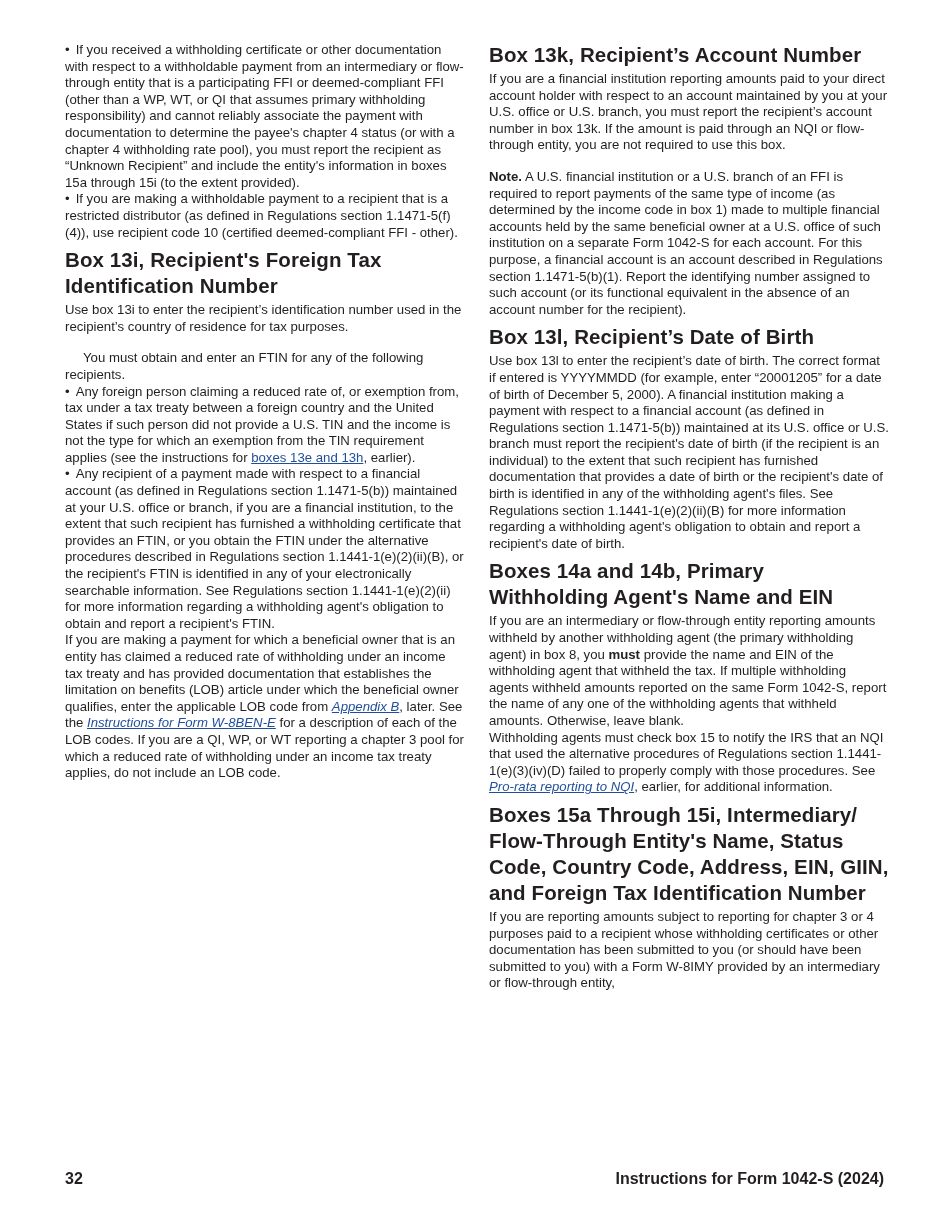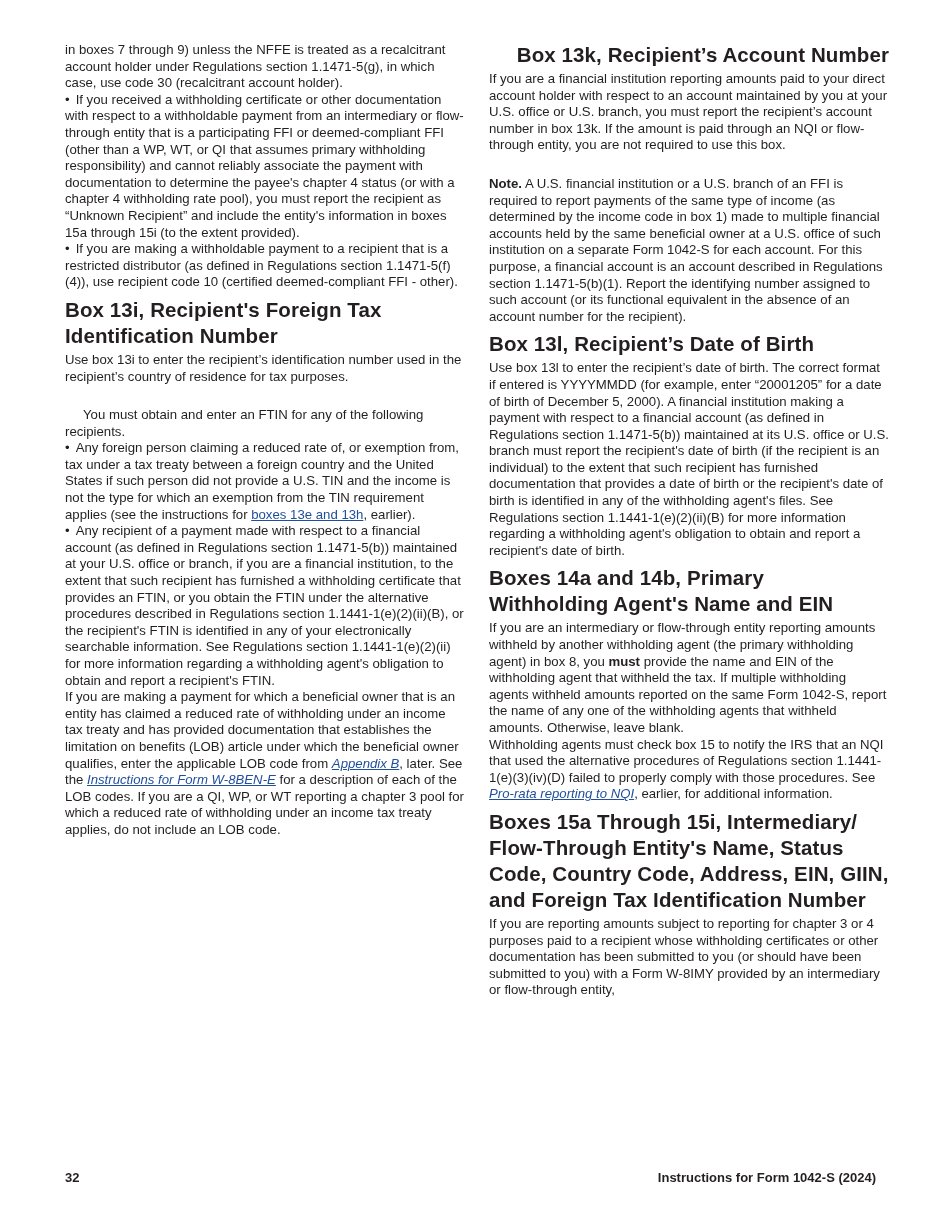--- a/index.html
+++ b/index.html
@@ -2,37 +2,36 @@
 <html><head>
 <meta charset="utf-8">
 <style>
   html, body { margin:0; padding:0; background:#ffffff; }
   body { width:950px; height:1230px; position:relative; overflow:hidden;
          font-family:"Liberation Sans", sans-serif; color:#231f20; }
   .col { position:absolute; top:42px; width:400px; font-size:13.2px; line-height:16.6px; }
   .col.left { left:65px; }
   .col.right { left:489px; width:400px; }
   p { margin:0; }
-  .gap { margin-top:22px; }
+  .gap { margin-top:15px; }
   .indent { text-indent:18px; }
   h2 { margin:6px 0 3px 0; font-size:20.5px; line-height:26px; font-weight:bold; color:#231f20; letter-spacing:0.1px; }
-  .right h2:first-child { margin-top:0;text-align:right; }
+  .right h2:first-child { margin-top:0; }
   .bullet::before { content:"\2022"; margin-right:6px; }
   a { color:#1f4e9c; }
   a.it { font-style:italic; }
   b { font-weight:bold; }
-  .footer { position:absolute; top:1170px; left:65px; right:66px; height:16px; font-size:13px; font-weight:bold; }
+  .footer { position:absolute; top:1170px; left:65px; right:66px; height:16px; font-size:16px; font-weight:bold; }
   .footer .pg { position:absolute; left:0; }
-  .footer .title { position:absolute; right:8px;padding-left:24px; }
+  .footer .title { position:absolute; right:0;padding-left:24px; }
 </style>
 </head>
 <body>
 
 <div class="col left">
-  <p>in boxes 7 through 9) unless the NFFE is treated as a recalcitrant account holder under Regulations section 1.1471-5(g), in which case, use code 30 (recalcitrant account holder).</p>
   <p class="bullet">If you received a withholding certificate or other documentation with respect to a withholdable payment from an intermediary or flow-through entity that is a participating FFI or deemed-compliant FFI (other than a WP, WT, or QI that assumes primary withholding responsibility) and cannot reliably associate the payment with documentation to determine the payee's chapter 4 status (or with a chapter 4 withholding rate pool), you must report the recipient as “Unknown Recipient” and include the entity's information in boxes 15a through 15i (to the extent provided).</p>
   <p class="bullet">If you are making a withholdable payment to a recipient that is a restricted distributor (as defined in Regulations section 1.1471-5(f)(4)), use recipient code 10 (certified deemed-compliant FFI - other).</p>
 
   <h2>Box 13i, Recipient's Foreign Tax Identification Number</h2>
   <p>Use box 13i to enter the recipient’s identification number used in the recipient’s country of residence for tax purposes.</p>
   <p class="gap indent">You must obtain and enter an FTIN for any of the following recipients.</p>
   <p class="bullet"><span>Any foreign person claiming a reduced rate of, or exemption from, tax under a tax treaty between a foreign country and the United States if such person did not provide a U.S. TIN and the income is not the type for which an exemption from the TIN requirement applies (see the instructions for </span><a href="#">boxes 13e and 13h</a><span>, earlier).</span></p>
   <p class="bullet">Any recipient of a payment made with respect to a financial account (as defined in Regulations section 1.1471-5(b)) maintained at your U.S. office or branch, if you are a financial institution, to the extent that such recipient has furnished a withholding certificate that provides an FTIN, or you obtain the FTIN under the alternative procedures described in Regulations section 1.1441-1(e)(2)(ii)(B), or the recipient's FTIN is identified in any of your electronically searchable information. See Regulations section 1.1441-1(e)(2)(ii) for more information regarding a withholding agent's obligation to obtain and report a recipient's FTIN.</p>
 
   <p><span>If you are making a payment for which a beneficial owner that is an entity has claimed a reduced rate of withholding under an income tax treaty and has provided documentation that establishes the limitation on benefits (LOB) article under which the beneficial owner qualifies, enter the applicable LOB code from </span><a href="#" class="it">Appendix B</a><span>, later. See the </span><a href="#" class="it">Instructions for Form W-8BEN-E</a><span> for a description of each of the LOB codes. If you are a QI, WP, or WT reporting a chapter 3 pool for which a reduced rate of withholding under an income tax treaty applies, do not include an LOB code.</span></p>

